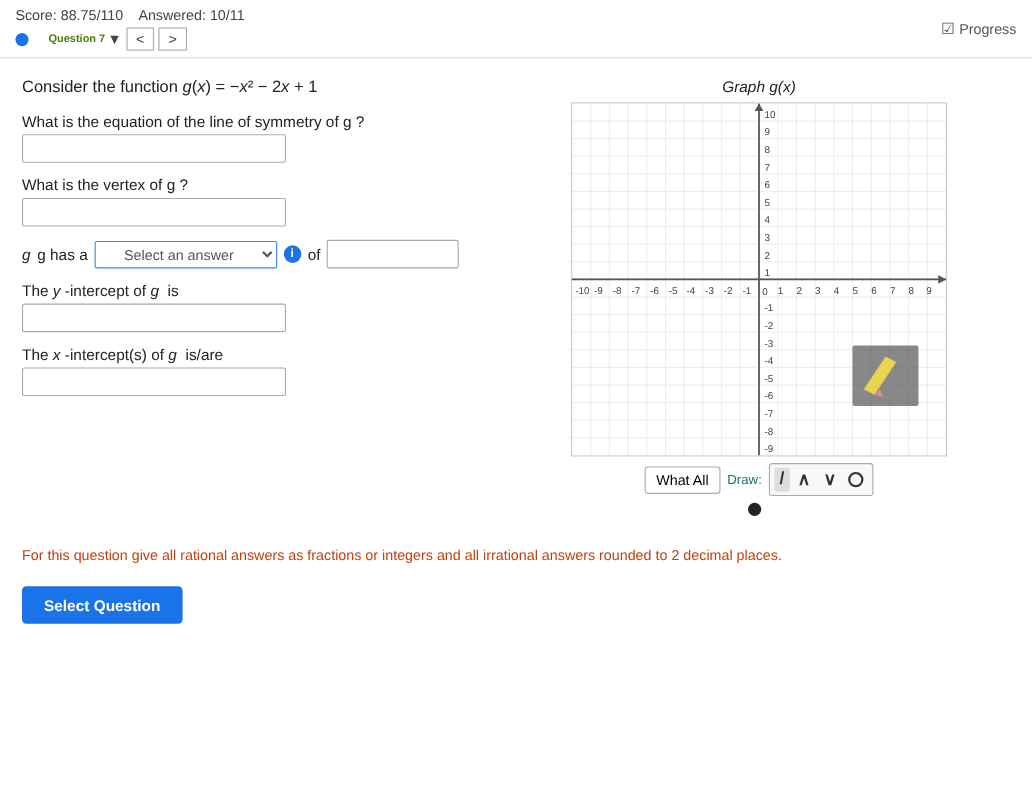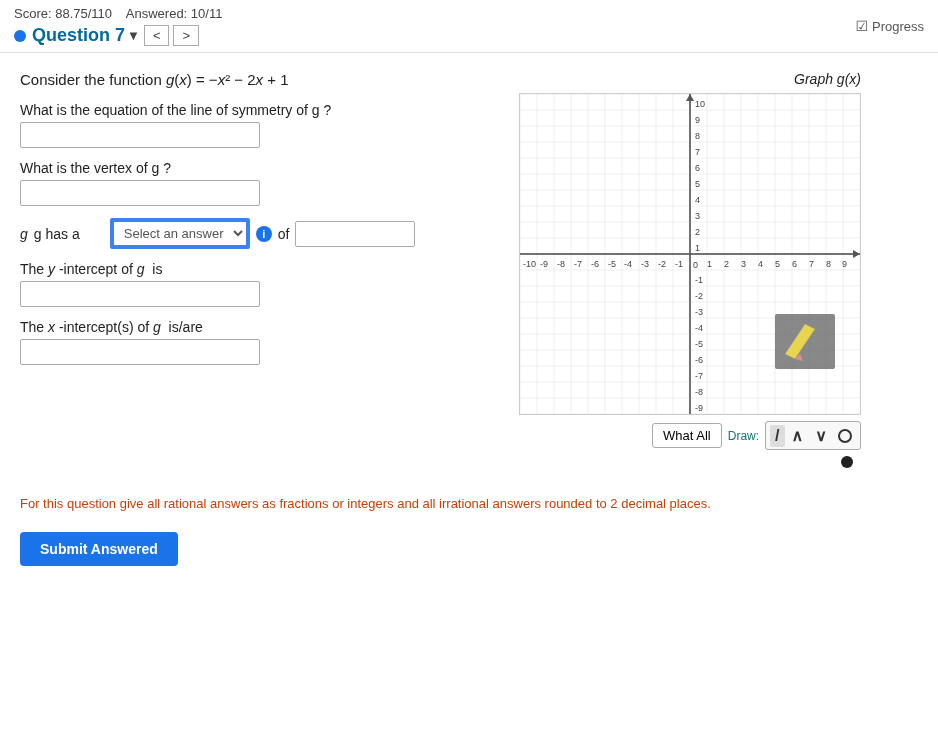--- a/index.html
+++ b/index.html
@@ -29,23 +29,24 @@
       margin-top: 2px;
     }
     .question-dot {
       width: 12px; height: 12px;
       background: #1a73e8;
       border-radius: 50%;
       display: inline-block;
       margin-right: 6px;
     }
     .question-label {
-      font-size: 18px;
+      font-size: 10px;
       font-weight: bold;
-      color: #0369a1;
+      color: #4d7c0f;
+      margin-left: 12px;
     }
     .nav-arrow {
       background: none;
       border: 1px solid #aaa;
       padding: 2px 8px;
       cursor: pointer;
       font-size: 13px;
       color: #444;
       margin-left: 4px;
     }
@@ -73,21 +74,21 @@
     }
     .left-panel {
       flex: 1;
       min-width: 340px;
       max-width: 460px;
     }
     .right-panel {
       flex: 0 0 auto;
       display: flex;
       flex-direction: column;
-      align-items: flex-end;
+      align-items: center;
       padding-left: 31px;
     }
     .function-title {
       font-size: 15px;
       margin-bottom: 14px;
     }
     .question-row {
       margin-bottom: 12px;
     }
     .question-row label {
@@ -103,28 +104,27 @@
       border-radius: 2px;
     }
     .has-a-row {
       display: flex;
       align-items: center;
       gap: 6px;
       margin-bottom: 12px;
       font-size: 14px;
     }
     .select-answer {
-      border: 4px solid #3b82f6;
+      border: 1px solid #3b82f6;
       background: #fff;
-      padding: 3px 6px;
+      padding: 3px 22px;
       font-size: 13px;
       border-radius: 2px;
       cursor: pointer;
       color: #555;
-      margin-left: 24px;
     }
     .info-circle {
       background: #1a73e8;
       color: #fff;
       border-radius: 50%;
       width: 16px; height: 16px;
       display: inline-flex;
       align-items: center;
       justify-content: center;
       font-size: 11px;
@@ -443,16 +443,16 @@
 
   </div>
 </div>
 
 
 <div class="footnote">
   <span>For this question give all rational answers as fractions or integers and all irrational answers rounded to 2 decimal places.</span>
 </div>
 
 
-<button class="submit-btn">Submit Answered</button>
+<button class="submit-btn">Select Question</button>
 
 
 
 
 </body></html>

